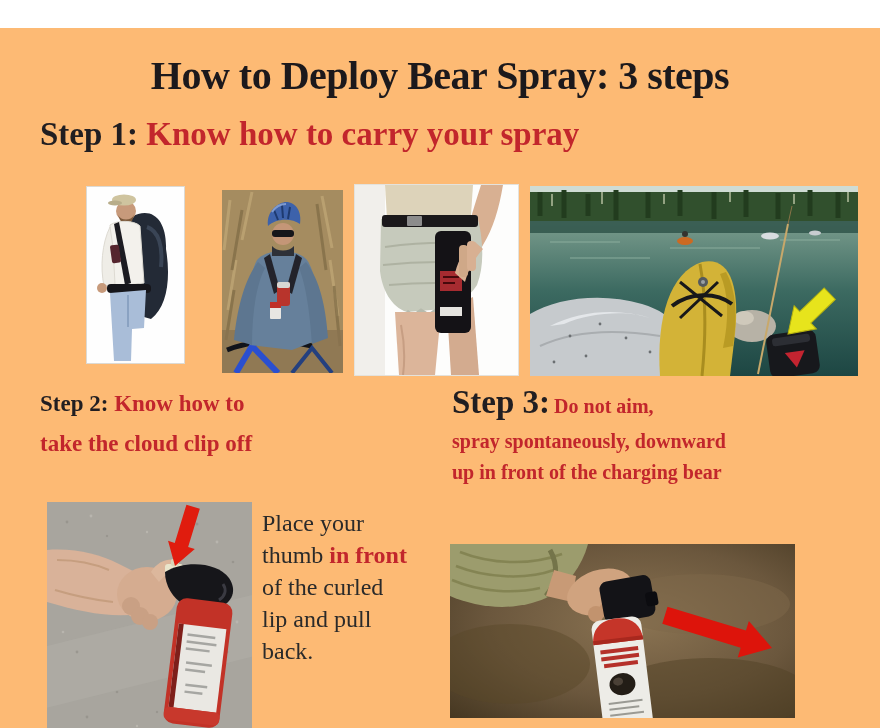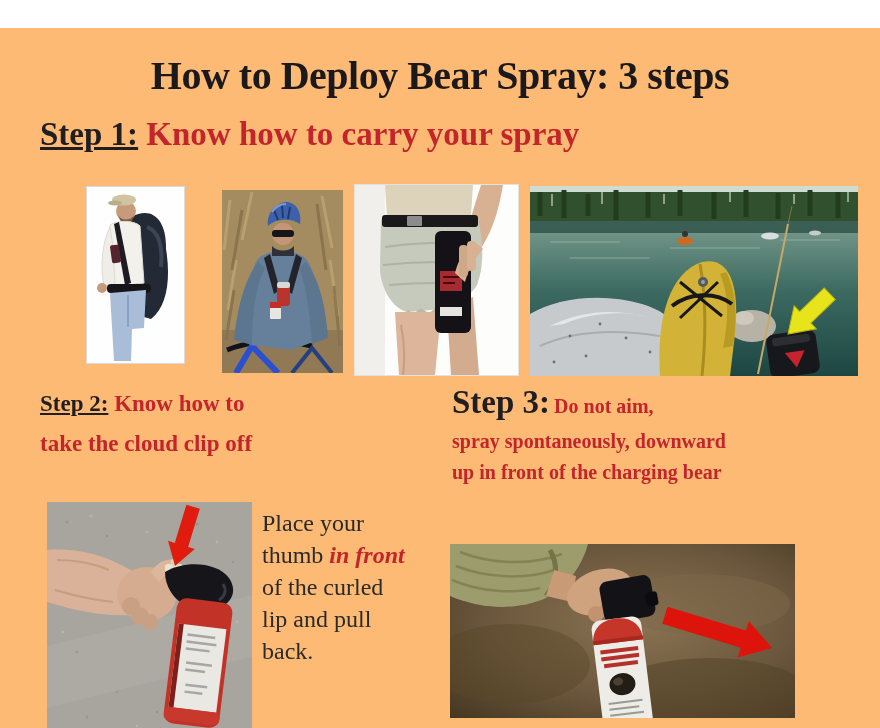--- a/index.html
+++ b/index.html
@@ -5,33 +5,33 @@
   html,body { margin:0; padding:0; background:#ffffff; }
   .canvas {
     position:relative; width:880px; height:728px; background:#fdba74;
     font-family:"Liberation Serif", serif; overflow:hidden;margin-top:28px;
   }
   .title {
     position:absolute; top:24px; left:0; width:880px; text-align:center;
     font-size:40px; font-weight:bold; color:#1c191c; letter-spacing:-0.5px;
   }
   .step-heading { position:absolute; font-weight:bold; white-space:nowrap; }
-  .lbl  { color:#211e21;text-decoration:underline; }
+  .lbl  { color:#211e21; }
   .red  { color:#c2262c;text-align:right; }
   .step1 { left:40px; top:88px; font-size:33px; }
   .step2 { left:40px; top:356px; font-size:23px; line-height:40px; }
   .step3 { position:absolute; left:452px; top:356px; font-weight:bold; }
   .step3 .lbl3 { font-size:33px; color:#211e21; }
   .s3first { white-space:nowrap; line-height:36px; }
   .red3 { color:#c2262c; font-size:20px; white-space:nowrap; line-height:31px; }
   .caption {
     position:absolute; left:262px; top:479px; width:150px;
     font-size:24px; line-height:32px; color:#2a2a2a;
   }
-  .caption .hl { color:#c2262c; font-weight:bold;font-style:italic; }
+  .caption .hl { color:#c2262c; font-weight:bold; }
   .photo { position:absolute; margin:0; padding:0; overflow:hidden; }
   .photo svg { display:block; width:100%; height:100%; }
   .p1 { left:87px;  top:159px; width:97px;  height:176px; box-shadow:0 0 0 1px #dcdad4; }
   .p2 { left:222px; top:162px; width:121px; height:183px; }
   .p3 { left:355px; top:157px; width:163px; height:190px; box-shadow:0 0 0 1px #e4e2dc; }
   .p4 { left:530px; top:158px; width:328px; height:190px; }
   .p5 { left:47px;  top:474px; width:205px; height:234px; }
   .p6 { left:450px; top:516px; width:345px; height:174px; }
 </style>
 </head>

